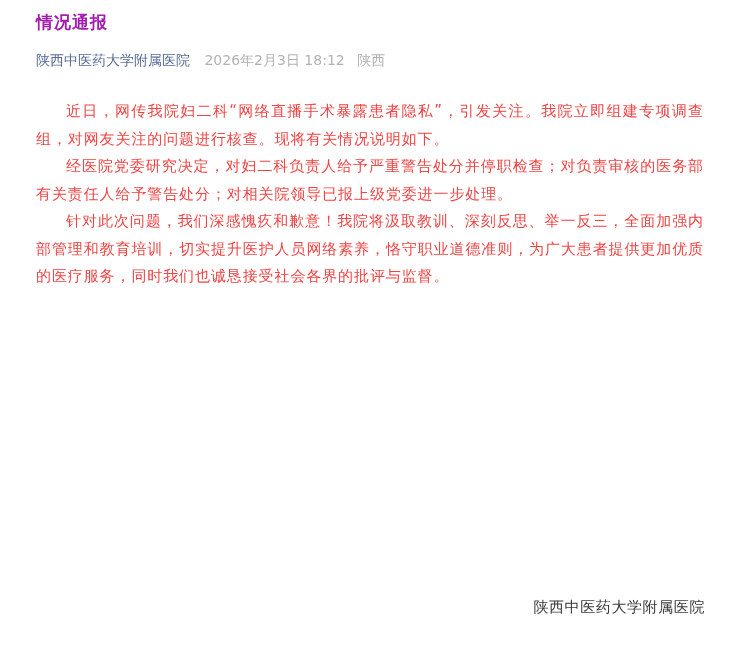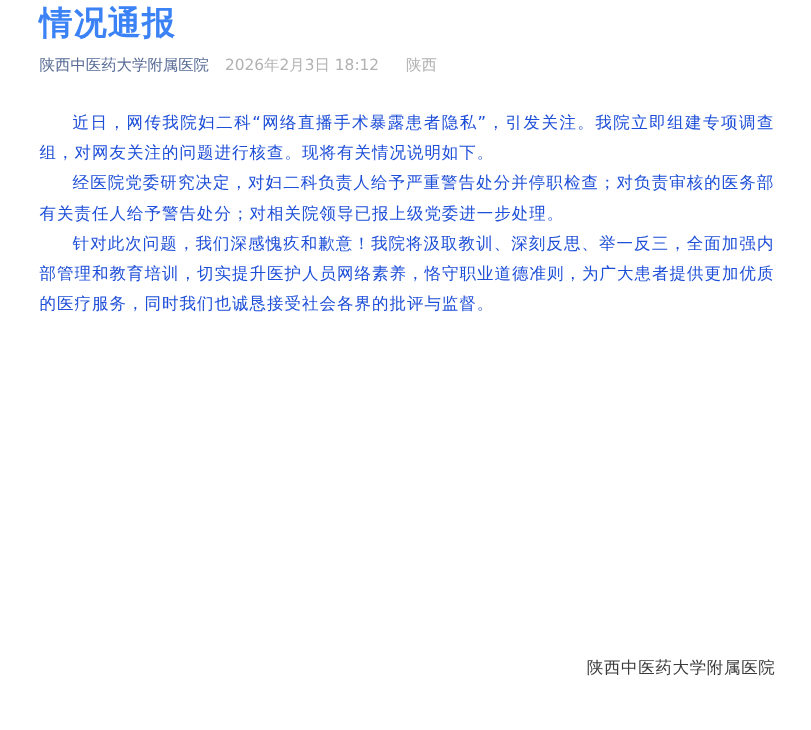--- a/index.html
+++ b/index.html
@@ -19,55 +19,55 @@
       width: 737px;
       height: 664px;
       box-sizing: border-box;
       padding: 0 0 0 36px;
     }
     .title {
       position: absolute;
       left: 36px;
       top: 6px;
       margin: 0;
-      font-size: 30px;
+      font-size: 17px;
       font-weight: bold;
-      color: #3b82f6;
+      color: #a21caf;
       letter-spacing: 1px;
       line-height: 32px;
       text-align: center;
     }
     .meta {
       position: absolute;
       left: 36px;
       top: 50px;
       font-size: 14px;
       line-height: 20px;
       white-space: nowrap;
     }
     .meta .account {
       color: #576b95;
       margin-right: 10px;
     }
     .meta .time {
       color: #b2b2b2;
-      margin-right: 20px;
+      margin-right: 8px;
     }
     .meta .location {
       color: #b2b2b2;
       text-align: center;
     }
     .body {
       position: absolute;
       left: 36px;
       top: 98px;
       width: 668px;
       font-size: 15px;
       line-height: 27.5px;
-      color: #1d4ed8;
+      color: #ef4444;
       letter-spacing: 0.9px;
       text-align: justify;
     }
     .body p {
       margin: 0;
       text-indent: 2em;
     }
     .signature {
       position: absolute;
       right: 32px;

